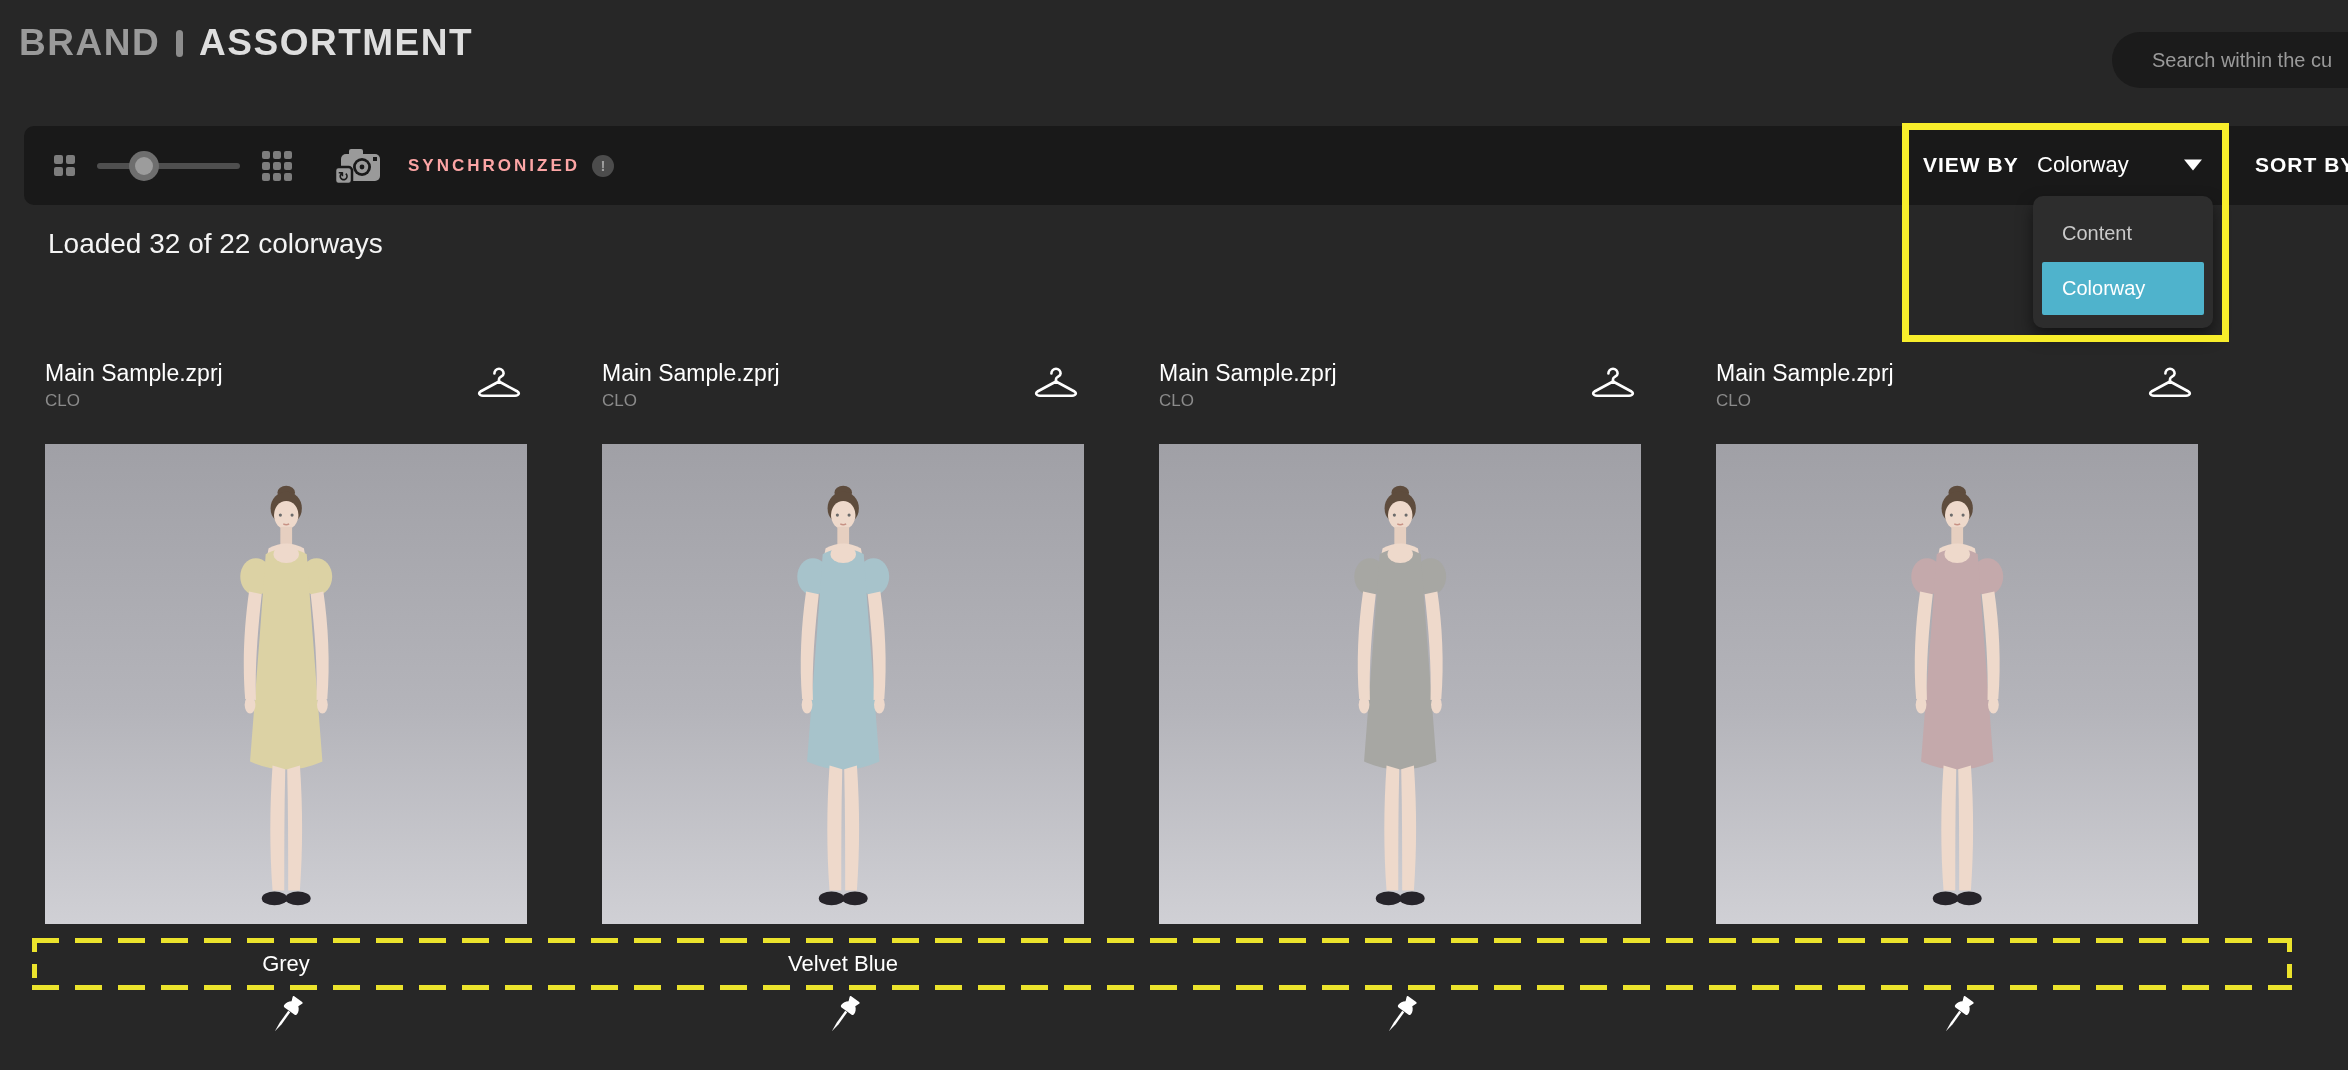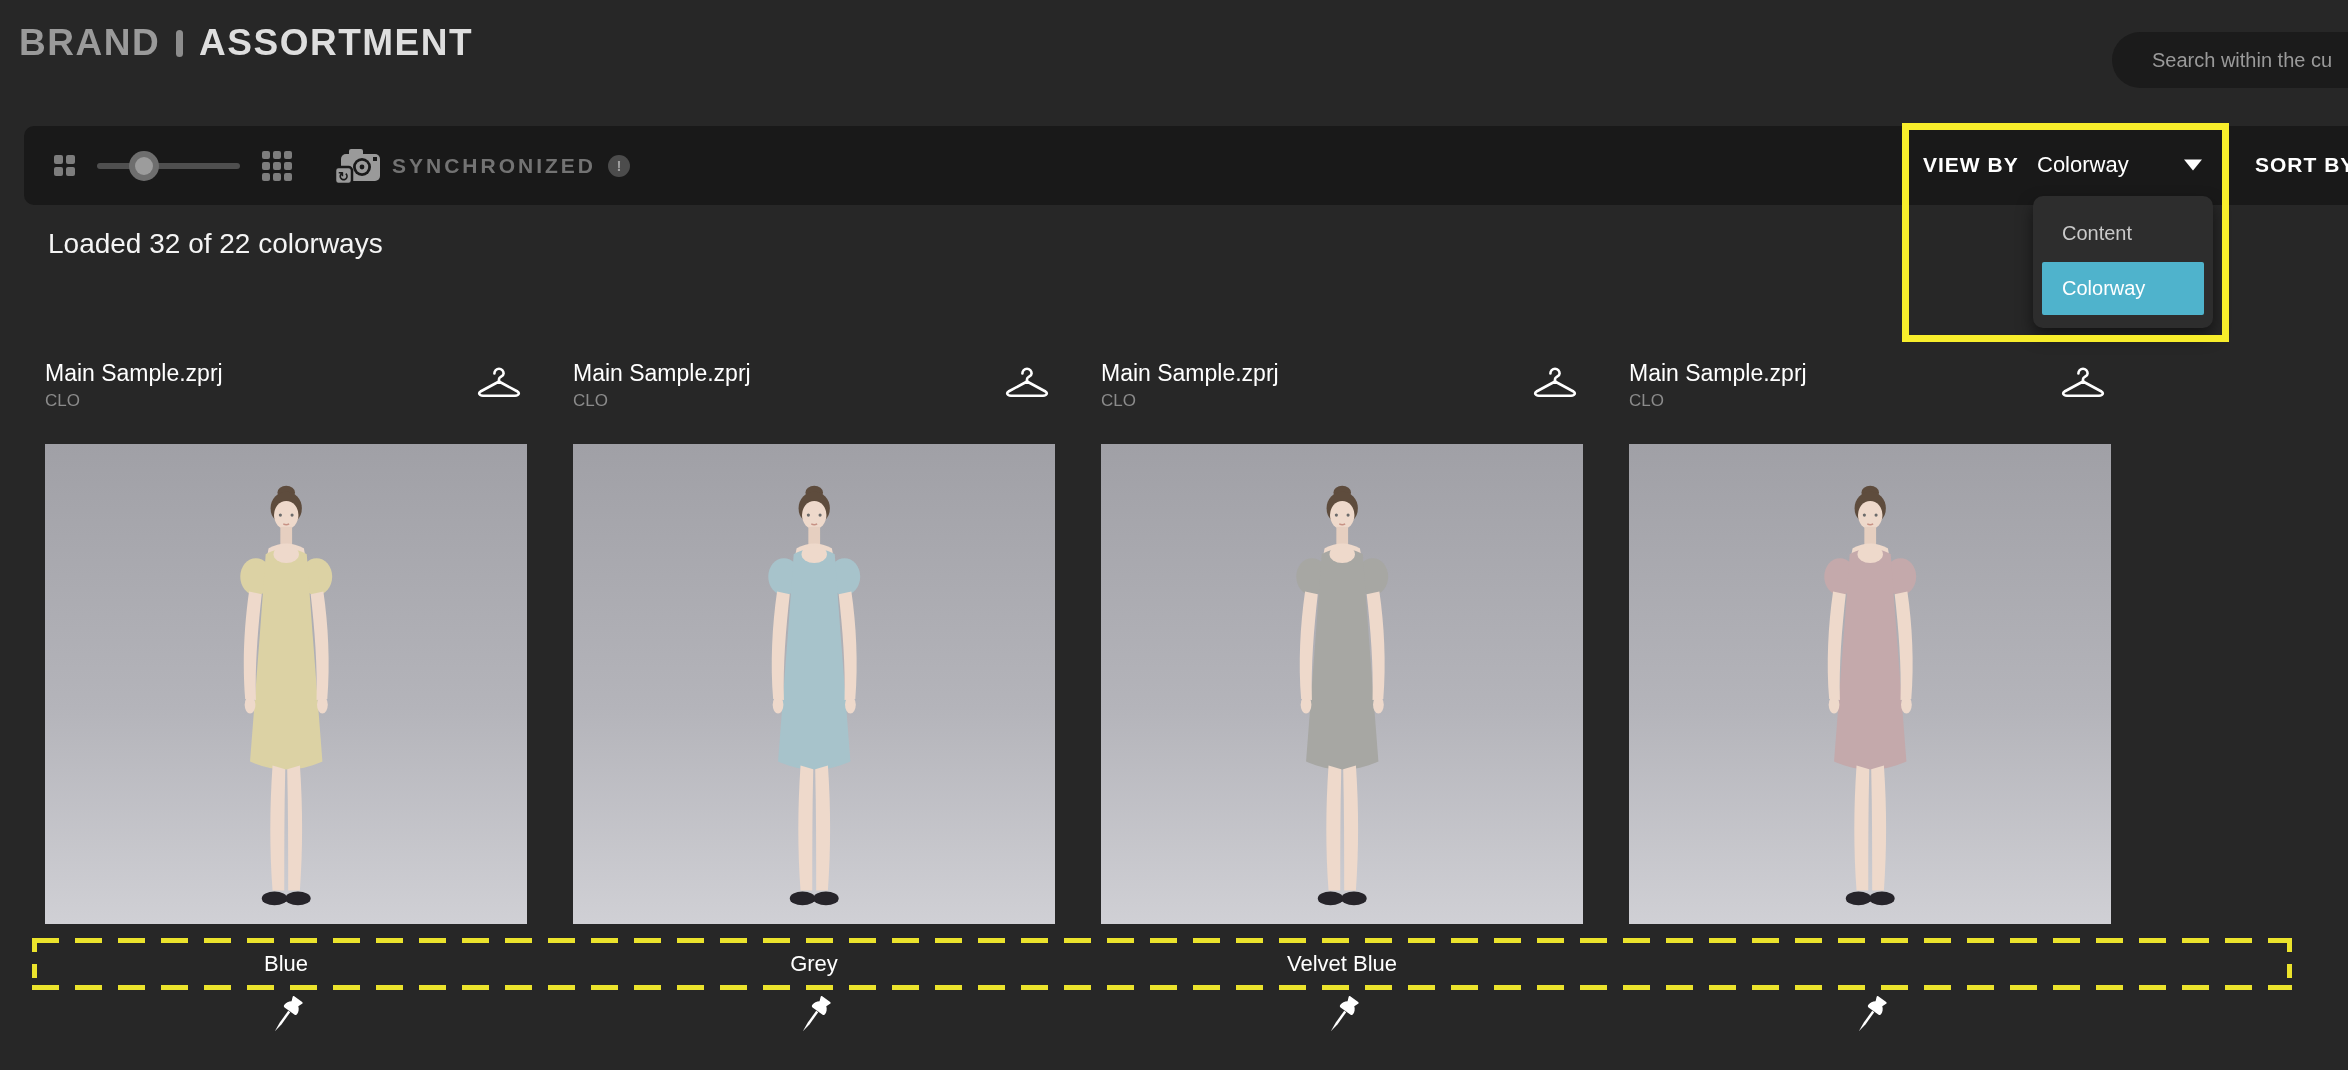--- a/index.html
+++ b/index.html
@@ -24,21 +24,21 @@
   .grid-icon{display:grid;gap:3px;}
   .grid-2{grid-template-columns:repeat(2,9px);grid-auto-rows:9px;}
   .grid-3{grid-template-columns:repeat(3,8px);grid-auto-rows:8px;margin-left:22px;}
   .grid-icon span{background:#7d7d7d;border-radius:2px;}
   .size-slider{position:relative;width:143px;height:30px;margin-left:22px;}
   .slider-track{position:absolute;left:0;right:0;top:12px;height:6px;border-radius:3px;background:#4f4f4f;}
   .slider-thumb{position:absolute;top:0;width:30px;height:30px;border-radius:50%;background:#6e6e6e;
                 transform:translateX(-50%);display:flex;align-items:center;justify-content:center;}
   .slider-thumb::after{content:"";width:18px;height:18px;border-radius:50%;background:#9c9c9c;}
   .camera-icon{margin-left:40px;}
-  .sync-label{margin-left:8px;font-size:21px;font-weight:bold;letter-spacing:3px;color:#737373;}
+  .sync-label{margin-left:24px;font-size:17px;font-weight:bold;letter-spacing:3px;color:#fca5a5;}
   .info-icon{margin-left:12px;width:22px;height:22px;border-radius:50%;background:#4c4c4c;color:#9e9e9e;
              font-size:15px;font-weight:bold;display:flex;align-items:center;justify-content:center;}
 
   .tb-abs{position:absolute;top:165px;transform:translateY(-50%);white-space:nowrap;}
   .view-by-label{left:1923px;font-size:21px;font-weight:bold;letter-spacing:1px;color:#fff;}
   .view-by-value{left:2037px;font-size:22px;color:#fff;}
   .caret-down{left:2184px;width:0;height:0;border-left:9px solid transparent;
               border-right:9px solid transparent;border-top:11px solid #fff;}
   .sort-by-label{left:2255px;font-size:21px;font-weight:bold;letter-spacing:1px;color:#fff;}
 
@@ -48,21 +48,21 @@
   .dropdown-menu{position:absolute;left:2033px;top:196px;width:180px;height:132px;background:#2d2d2d;
                  border-radius:10px;z-index:6;box-shadow:0 8px 16px rgba(0,0,0,.5);}
   .dd-item{height:46px;margin-top:14px;display:flex;align-items:center;padding-left:29px;
            color:#c9c9c9;font-size:20px;box-sizing:border-box;}
   .dd-item.selected{height:53px;margin:6px 9px 0;background:#4fb3cc;color:#fff;padding-left:20px;border-radius:2px;}
 
   
   .loaded-text{position:absolute;left:48px;top:228px;font-size:28px;color:#f4f4f4;}
 
   
-  .cols{display:grid;grid-template-columns:repeat(4,482px);column-gap:46px;}
+  .cols{display:grid;grid-template-columns:repeat(4,482px);column-gap:75px;}
   .cards{position:absolute;left:45px;top:360px;}
   .card-head{position:relative;height:84px;}
   .card-title{font-size:23px;color:#fff;}
   .card-sub{font-size:17px;color:#8b8b8b;margin-top:4px;}
   .hanger-btn{position:absolute;right:2px;top:0;width:52px;height:44px;background:none;border:none;padding:0;cursor:pointer;}
   .card-img{width:482px;height:480px;background:linear-gradient(180deg,#a0a0a6 0%,#b4b4ba 55%,#d0d0d5 100%);
             display:flex;justify-content:center;align-items:flex-end;}
   .avatar{height:442px;margin-bottom:6px;}
 
   
@@ -302,21 +302,20 @@
           <path d="M94 296 C97 340 97 382 94 424 L82 424 C82 382 82 342 81 300 Z" fill="#eed9cb"></path>
           <ellipse cx="68" cy="432" rx="13" ry="7" fill="#26242a"></ellipse>
           <ellipse cx="92" cy="432" rx="13" ry="7" fill="#26242a"></ellipse>
         </svg>
       </div>
     </div>
   </div>
 
   <div class="names-box">
     <div class="names-grid cols">
-      <div class="colorway-name">Blue</div>
       <div class="colorway-name">Grey</div>
       <div class="colorway-name">Velvet Blue</div>
     </div>
   </div>
 
   <div class="pins-row cols">
     <div class="pin-cell">
       <svg width="30" height="44" viewBox="0 0 24 36" fill="#fff">
         <path d="M8 1 h8 c.7 0 1.1.6.8 1.2 L15.4 5.6 c1.9 1.4 3.1 3.6 3.1 6 0 .8-.6 1.4-1.4 1.4 H6.9 c-.8 0-1.4-.6-1.4-1.4 0-2.4 1.2-4.6 3.1-6 L7.2 2.2 C6.9 1.6 7.3 1 8 1 Z"></path>
         <path d="M11 13.5 h2 v12 l-1 8 -1-8 Z"></path>

